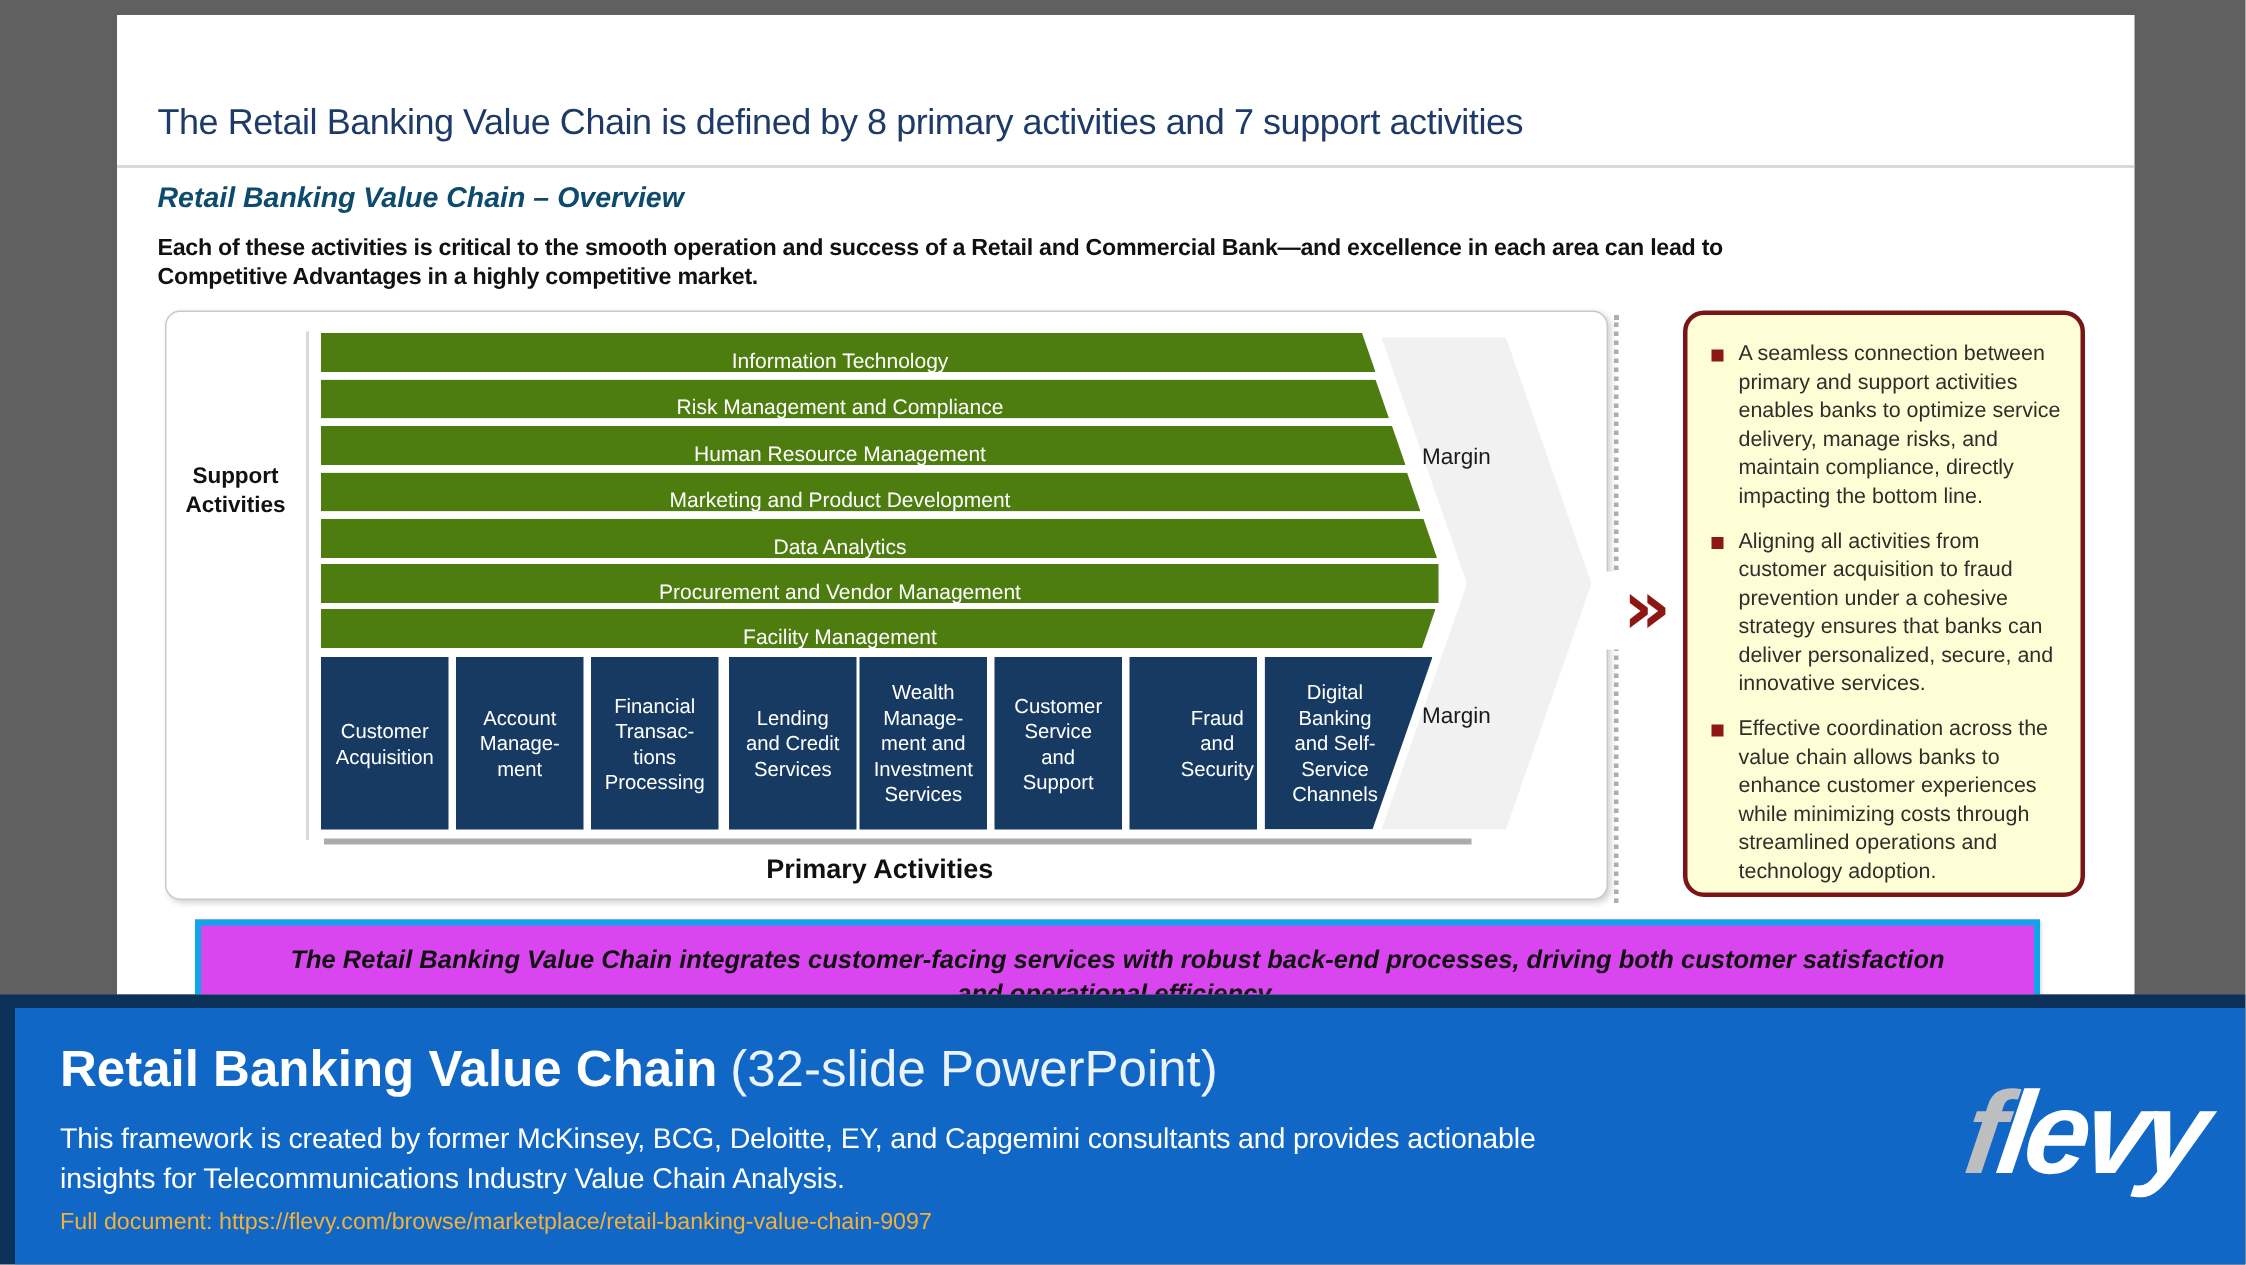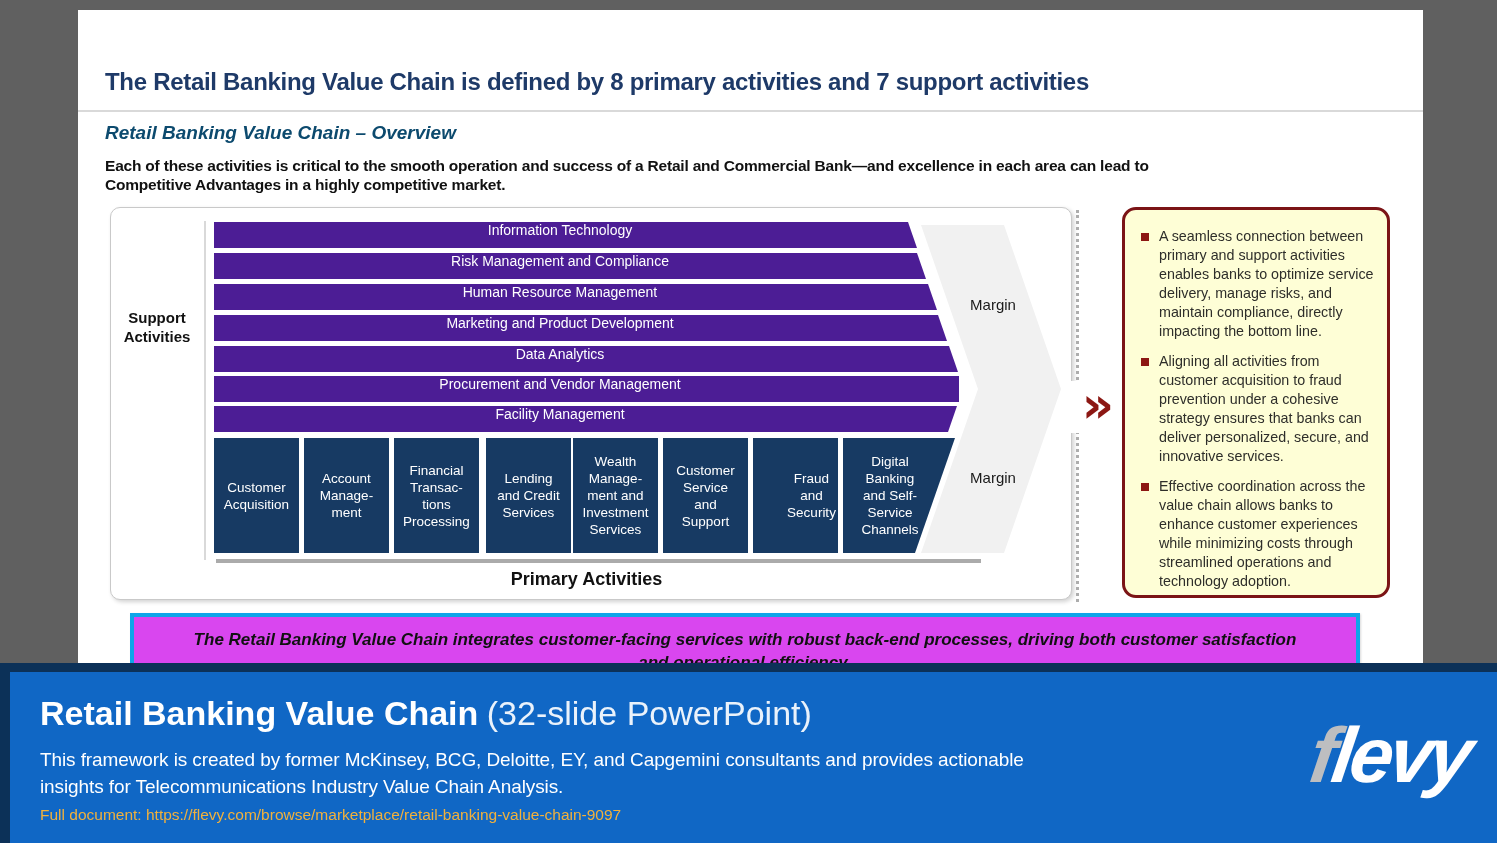--- a/index.html
+++ b/index.html
@@ -3,47 +3,47 @@
 <meta charset="utf-8">
 <style>
   * { margin:0; padding:0; box-sizing:border-box; }
   html,body { width:1497px; height:843px; overflow:hidden; }
   body { font-family:"Liberation Sans", sans-serif; background:#606060; position:relative; }
 
   
   .slide { position:absolute; left:78px; top:10px; width:1345px; height:653px;
            background:#ffffff; overflow:hidden; }
   .slide-title { position:absolute; left:27px; top:58px; width:1300px;
-                 font-size:24px; font-weight:bold; letter-spacing:-0.3px; color:#1E3A68; }
+                 font-size:24px; font-weight:normal; letter-spacing:-0.3px; color:#1E3A68; }
   .title-divider { position:absolute; left:0; top:100px; width:1345px; height:2px; background:#D9D9D9; }
   .slide-subtitle { position:absolute; left:27px; top:112px; font-size:19px; font-weight:bold; font-style:italic; color:#0c4a6e; }
   .slide-body { position:absolute; left:27px; top:146px; width:1300px;
                 font-size:15.5px; font-weight:bold; color:#111; line-height:19px; letter-spacing:-0.2px; }
 
   
   .diagram { position:absolute; left:32px; top:197px; width:962px; height:393px;
              background:#fff; border:1px solid #C9C9C9; border-radius:10px;
              box-shadow:2px 2px 4px rgba(0,0,0,0.18); }
   .support-label { position:absolute; left:0; top:100px; width:92px; text-align:center;
                    font-size:15px; font-weight:bold; color:#111; line-height:19px; }
   .v-divider { position:absolute; left:93px; top:13px; width:2px; height:339px; background:#D9D9D9; }
 
   .arrow-svg { position:absolute; left:0; top:0; }
 
-  .bar { position:absolute; left:103px; height:26px; background:#4c1d95; display:flex; align-items:flex-start; }
+  .bar { position:absolute; left:103px; height:26px; background:#4d7c0f; display:flex; align-items:flex-end; }
   .bar span { display:block; width:692px; text-align:center; color:#fff; font-size:14px; }
   .bar.b1 { top:14px;  width:703px; clip-path:polygon(0 0, calc(100% - 9px) 0, 100% 100%, 0 100%); }
   .bar.b2 { top:45px;  width:712px; clip-path:polygon(0 0, calc(100% - 9px) 0, 100% 100%, 0 100%); }
   .bar.b3 { top:76px;  width:723px; clip-path:polygon(0 0, calc(100% - 9px) 0, 100% 100%, 0 100%); }
   .bar.b4 { top:107px; width:733px; clip-path:polygon(0 0, calc(100% - 9px) 0, 100% 100%, 0 100%); }
   .bar.b5 { top:138px; width:744px; clip-path:polygon(0 0, calc(100% - 9px) 0, 100% 100%, 0 100%); }
   .bar.b6 { top:168px; width:745px; }
   .bar.b7 { top:198px; width:743px; clip-path:polygon(0 0, 100% 0, calc(100% - 9px) 100%, 0 100%); }
 
-  .margin-label { position:absolute; width:90px; text-align:center; font-size:15px; color:#1a1a1a; }
+  .margin-label { position:absolute; width:90px; text-align:left; font-size:15px; color:#1a1a1a; }
   .margin-label.m1 { left:837px; top:88px; }
   .margin-label.m2 { left:837px; top:261px; }
 
   .pbox { position:absolute; top:230px; height:115px; width:85px; background:#173A63;
           color:#fff; font-size:13.5px; line-height:17px; text-align:center;
           display:flex; align-items:center; justify-content:center; white-space:pre-line; }
   .pbox.p1 { left:103px; } .pbox.p2 { left:193px; } .pbox.p3 { left:283px; }
   .pbox.p4 { left:375px; } .pbox.p5 { left:462px; } .pbox.p6 { left:552px; }
   .pbox.p7 { left:642px;padding-left:32px; }
   .pbox.p8 { left:732px; width:112px; padding-right:18px;

